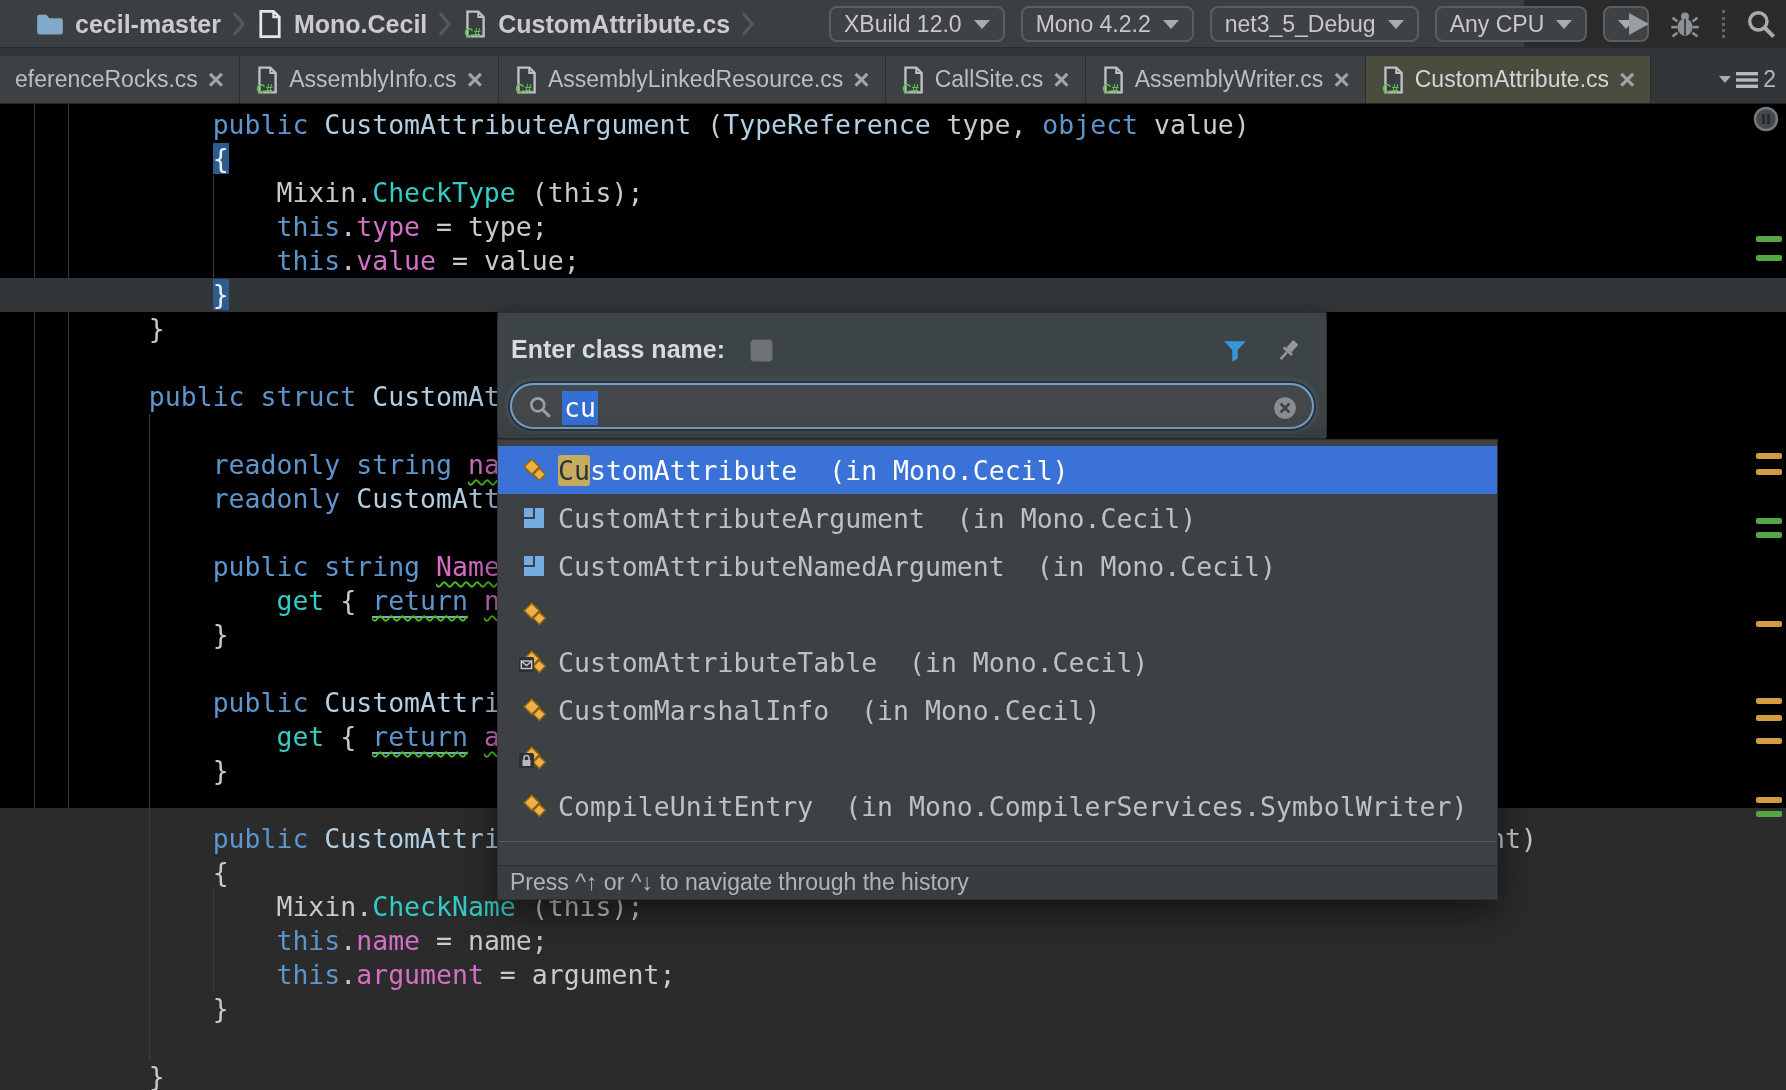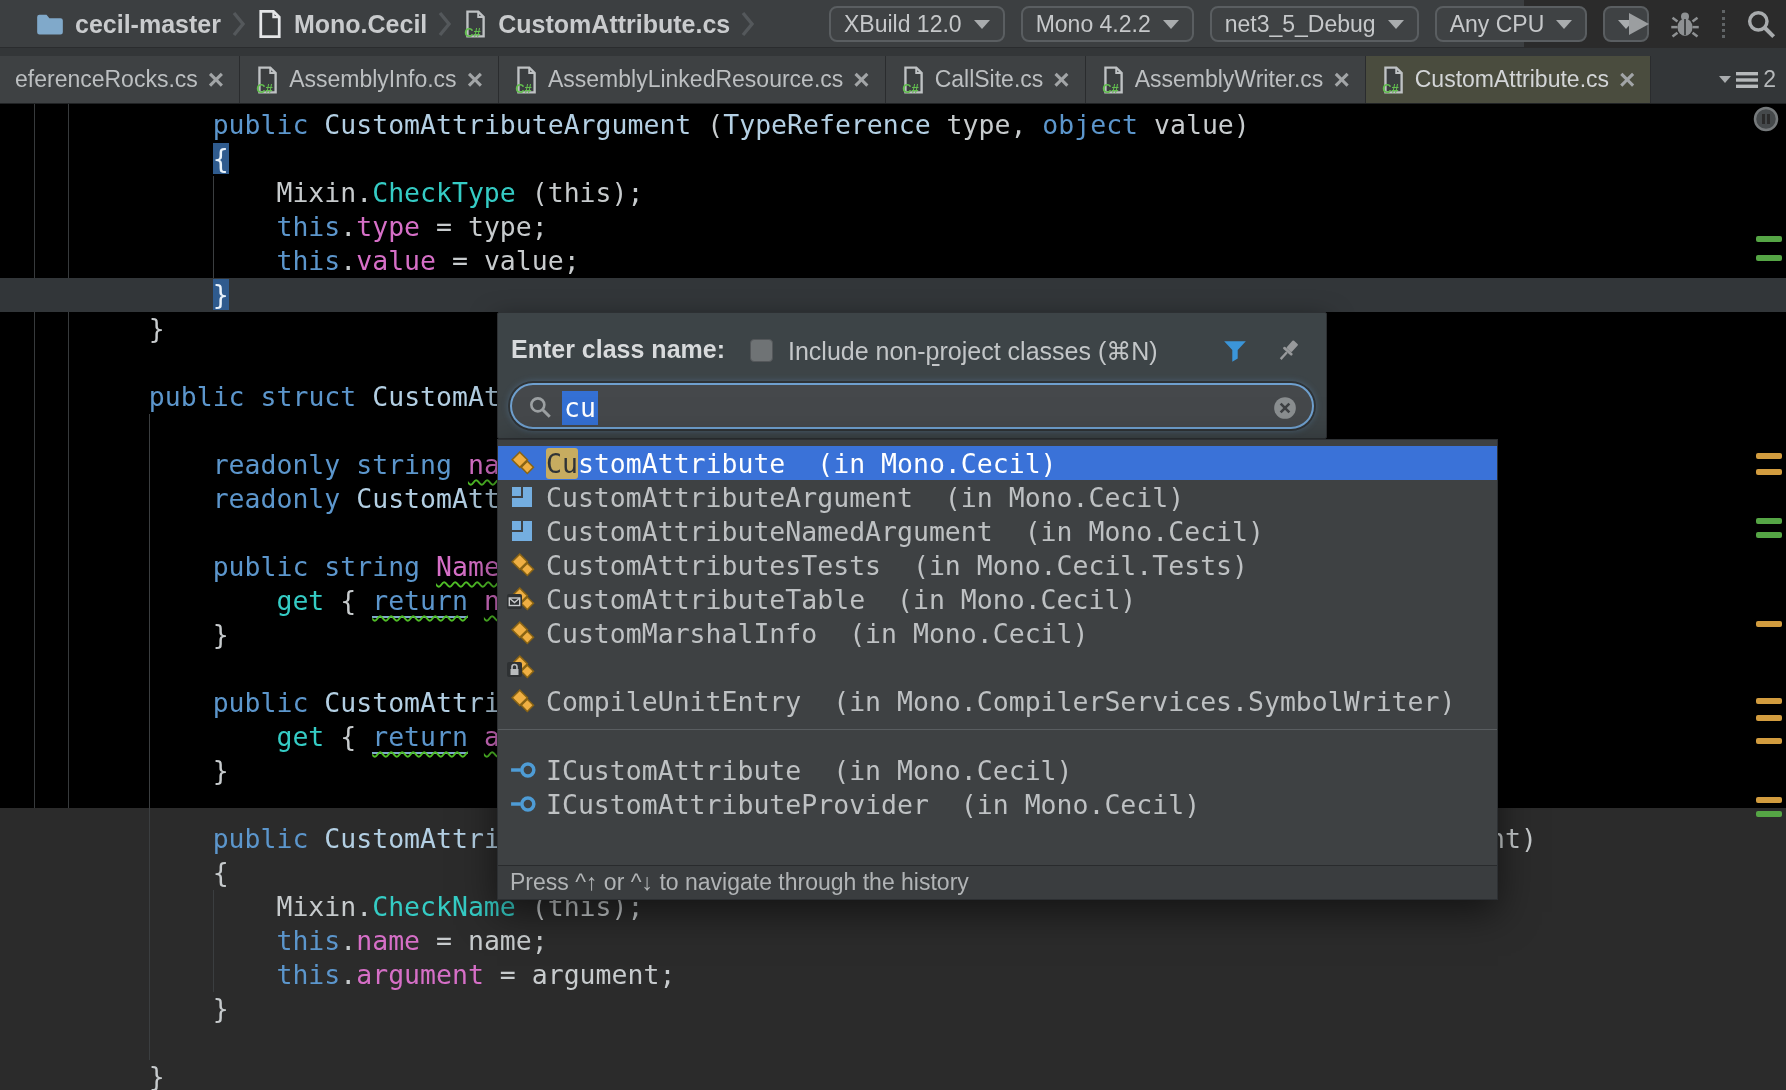--- a/index.html
+++ b/index.html
@@ -82,21 +82,21 @@
   #field-glass { position:absolute; left:15px; top:9px; }
   #search-value { position:absolute; left:50px; top:6px; height:34px; line-height:34px;
                   font-family:"DejaVu Sans Mono", monospace; font-size:26.5px;
                   background:#3470D4; color:#FFFFFF; padding:0 2px; }
   #clear-btn { position:absolute; left:760px; top:10px; }
 
   #popup-list { position:absolute; left:497px; top:439px; width:1001px; height:461px;
                 background:#3E4143; border:1px solid #2D3033;
                 box-shadow:0 12px 36px rgba(0,0,0,.55); overflow:hidden; }
   #rows { position:absolute; left:0; top:6px; width:100%; }
-  .row { height:34px; display:flex; align-items:center; gap:10px; padding-left:12px;
+  .row { height:48px; display:flex; align-items:center; gap:10px; padding-left:24px;
          font-family:"DejaVu Sans Mono", monospace; font-size:26.5px; color:#BEC1C3;
          white-space:pre; }
   .row.selected { background:#3A72D8; color:#FFFFFF; }
   .row .match { background:#C7AC60; color:#2F3336; border-radius:3px; }
   .row .ic { position:relative; width:26px; height:26px; flex:0 0 26px; }
   .row .badge { position:absolute; left:-3px; bottom:-3px; }
   .sep { height:24px; }
   .sep div { margin-top:11px; border-top:1px solid #595D60; }
   #popup-status { position:absolute; left:0; bottom:0; width:100%; height:34px;
                   background:#3A3D3F; border-top:1px solid #292B2D; color:#B1B4B6;
@@ -322,21 +322,20 @@
   <svg width="28" height="28" viewBox="0 0 28 28">
     <circle cx="14" cy="14" r="11" fill="#45494B" stroke="#75797B" stroke-width="2.5"></circle>
     <rect x="10" y="9" width="3" height="10" fill="#2B2B2B"></rect>
     <rect x="15" y="9" width="3" height="10" fill="#2B2B2B"></rect>
   </svg>
 </span>
 
 <div id="popup-header">
   <div id="popup-title">Enter class name:</div>
   <div id="popup-checkbox"></div>
-  <div id="popup-include"><span>Include non-</span><u>p</u><span>roject classes (⌘N)</span></div>
   <span id="filter-btn">
     <svg width="26" height="26" viewBox="0 0 24 24">
       <path d="M2 3 H22 L14.5 11 V19 L9.5 22 V11 Z" fill="#3B95D8"></path>
     </svg>
   </span>
   <span id="pin-btn">
     <svg width="28" height="28" viewBox="0 0 24 24" fill="#97999B">
       <g transform="rotate(42 12 12)">
         <rect x="9" y="2" width="6" height="9" rx="1"></rect>
         <rect x="7" y="11" width="10" height="2.4" rx="1"></rect>
@@ -372,21 +371,21 @@
             <rect x="2" y="2" width="9" height="9" fill="#74AEE0"></rect>
             <path d="M13 2 H22 V22 H2 V13 H13 Z" fill="#74AEE0"></path>
           </svg></span><span><span>CustomAttributeArgument  (in Mono.Cecil)</span></span></div>
       <div class="row"><span class="ic"><svg width="24" height="24" viewBox="0 0 24 24">
             <rect x="2" y="2" width="9" height="9" fill="#74AEE0"></rect>
             <path d="M13 2 H22 V22 H2 V13 H13 Z" fill="#74AEE0"></path>
           </svg></span><span><span>CustomAttributeNamedArgument  (in Mono.Cecil)</span></span></div>
       <div class="row"><span class="ic"><svg width="26" height="26" viewBox="0 0 24 24">
             <rect x="4" y="4" width="10" height="10" transform="rotate(45 9 9)" fill="#EFAF43" stroke="#8A6414" stroke-width="1.4"></rect>
             <rect x="12" y="12" width="8" height="8" transform="rotate(45 16 16)" fill="#EFAF43" stroke="#8A6414" stroke-width="1.4"></rect>
-          </svg></span><span><span>CustomAttributesTests  (in Mono.Cecil.Tests)</span></span></div>
+          </svg></span></div>
       <div class="row"><span class="ic"><svg width="26" height="26" viewBox="0 0 24 24">
             <rect x="4" y="4" width="10" height="10" transform="rotate(45 9 9)" fill="#EFAF43" stroke="#8A6414" stroke-width="1.4"></rect>
             <rect x="12" y="12" width="8" height="8" transform="rotate(45 16 16)" fill="#EFAF43" stroke="#8A6414" stroke-width="1.4"></rect>
           </svg><span class="badge"><svg width="15" height="15" viewBox="0 0 15 15">
               <rect width="15" height="15" rx="2" fill="#2E3133"></rect>
               <rect x="2.3" y="4" width="10.4" height="7.5" fill="none" stroke="#C8CACC" stroke-width="1.4"></rect>
               <path d="M2.3 4 L7.5 8.5 L12.7 4" fill="none" stroke="#C8CACC" stroke-width="1.4"></path>
             </svg></span></span><span><span>CustomAttributeTable  (in Mono.Cecil)</span></span></div>
       <div class="row"><span class="ic"><svg width="26" height="26" viewBox="0 0 24 24">
             <rect x="4" y="4" width="10" height="10" transform="rotate(45 9 9)" fill="#EFAF43" stroke="#8A6414" stroke-width="1.4"></rect>

